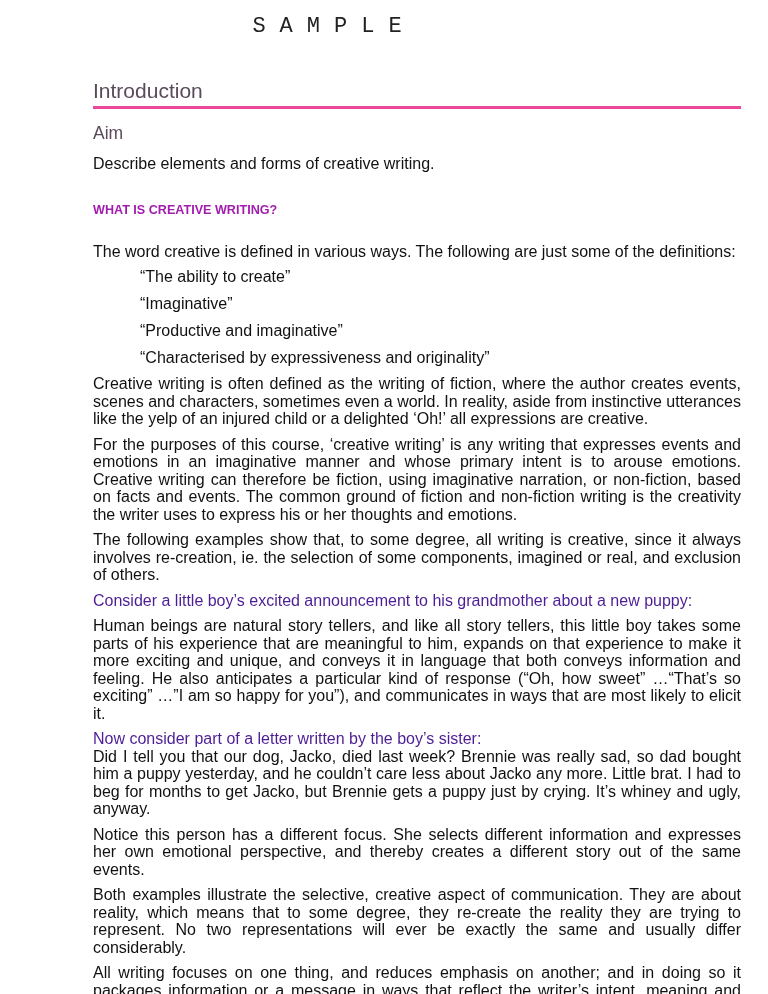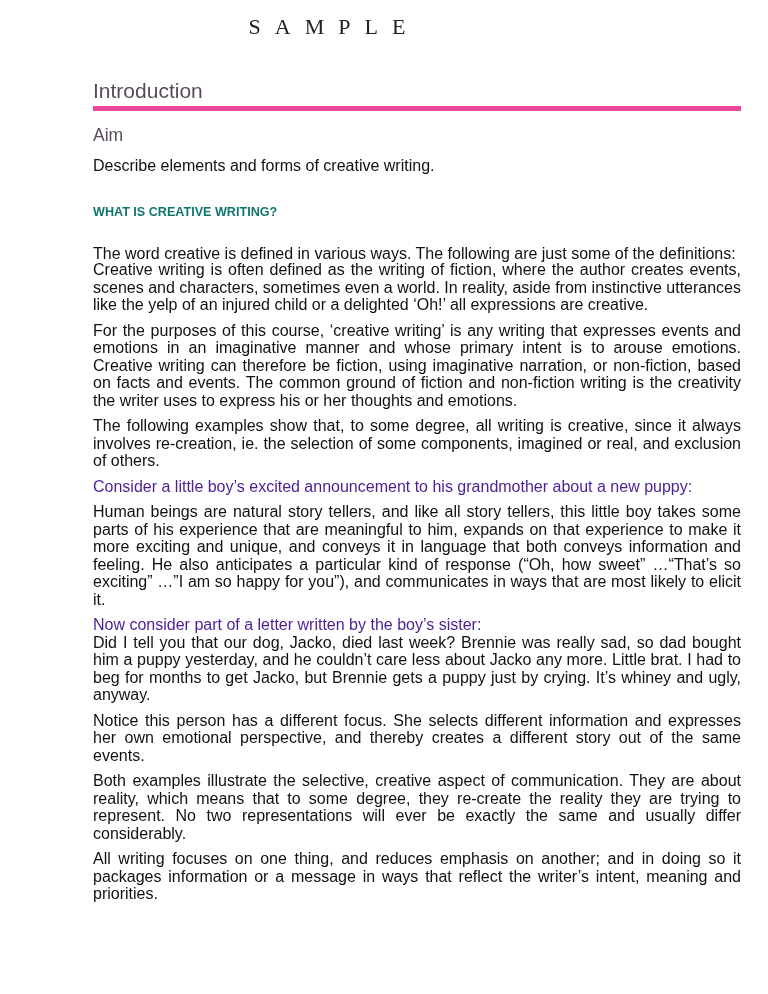--- a/index.html
+++ b/index.html
@@ -1,42 +1,48 @@
 <!DOCTYPE html>
 <html><head>
 <meta charset="utf-8">
 <style>
   html, body { margin:0; padding:0; background:#ffffff; }
   body { width:768px; height:994px; position:relative; overflow:hidden; font-family:"Liberation Sans", sans-serif; color:#111; }
-  .sample { position:absolute; top:14px; left:0; width:668px; text-align:center; font-family:Liberation Serif, serif; font-size:22px; letter-spacing:14px; color:#222; }
+  .sample { position:absolute; top:14px; left:0; width:668px; text-align:center; font-family:Liberation Mono, monospace; font-size:22px; letter-spacing:14px; color:#222; }
   .content { position:absolute; left:93px; top:78px; width:648px; }
-  h1 { margin:0; font-weight:normal; font-size:21px; color:#5a4a5a; padding-bottom:2px; border-bottom:5px solid #ec4899; line-height:26px; }
+  h1 { margin:0; font-weight:normal; font-size:21px; color:#5a4a5a; padding-bottom:2px; border-bottom:3px solid #ec4899; line-height:26px; }
   h2 { margin:12px 0 0 0; font-weight:normal; font-size:17.5px; color:#5a4a5a; line-height:24px; }
   p { margin:0; font-size:16px; line-height:17.5px; text-align:justify; }
   .aim-text { margin-top:10px; }
-  h3 { margin:29px 0 0 0; font-size:12.6px; font-weight:bold; color:#0f766e; line-height:17px; }
+  h3 { margin:29px 0 0 0; font-size:12.6px; font-weight:bold; color:#a21caf; line-height:17px; }
   .intro { margin-top:24px; }
   .defs { margin:8px 0 0 47px; }
   .defs p { margin-bottom:9.5px; }
   .para { margin-top:8px; }
   .blue { color:#4c1d95; }
 </style>
 </head>
 <body>
 
 <div class="sample">SAMPLE</div>
 
 <div class="content">
   <h1>Introduction</h1>
   <h2>Aim</h2>
   <p class="aim-text">Describe elements and forms of creative writing.</p>
 
   <h3>WHAT IS CREATIVE WRITING?</h3>
   <p class="intro">The word creative is defined in various ways. The following are just some of the definitions:</p>
 
+  <div class="defs">
+    <p>“The ability to create”</p>
+    <p>“Imaginative”</p>
+    <p>“Productive and imaginative”</p>
+    <p>“Characterised by expressiveness and originality”</p>
+  </div>
 
   <p class="para" style="margin-top:-1px">Creative writing is often defined as the writing of fiction, where the author creates events, scenes and characters, sometimes even a world. In reality, aside from instinctive utterances like the yelp of an injured child or a delighted ‘Oh!’ all expressions are creative.</p>
   <p class="para">For the purposes of this course, ‘creative writing’ is any writing that expresses events and emotions in an imaginative manner and whose primary intent is to arouse emotions. Creative writing can therefore be fiction, using imaginative narration, or non-fiction, based on facts and events. The common ground of fiction and non-fiction writing is the creativity the writer uses to express his or her thoughts and emotions.</p>
   <p class="para">The following examples show that, to some degree, all writing is creative, since it always involves re-creation, ie. the selection of some components, imagined or real, and exclusion of others.</p>
 
   <p class="para blue">Consider a little boy’s excited announcement to his grandmother about a new puppy:</p>
 
   <p class="para">Human beings are natural story tellers, and like all story tellers, this little boy takes some parts of his experience that are meaningful to him, expands on that experience to make it more exciting and unique, and conveys it in language that both conveys information and feeling. He also anticipates a particular kind of response (“Oh, how sweet” …“That’s so exciting” …”I am so happy for you”), and communicates in ways that are most likely to elicit it.</p>
 
   <p class="para blue">Now consider part of a letter written by the boy’s sister:</p>

